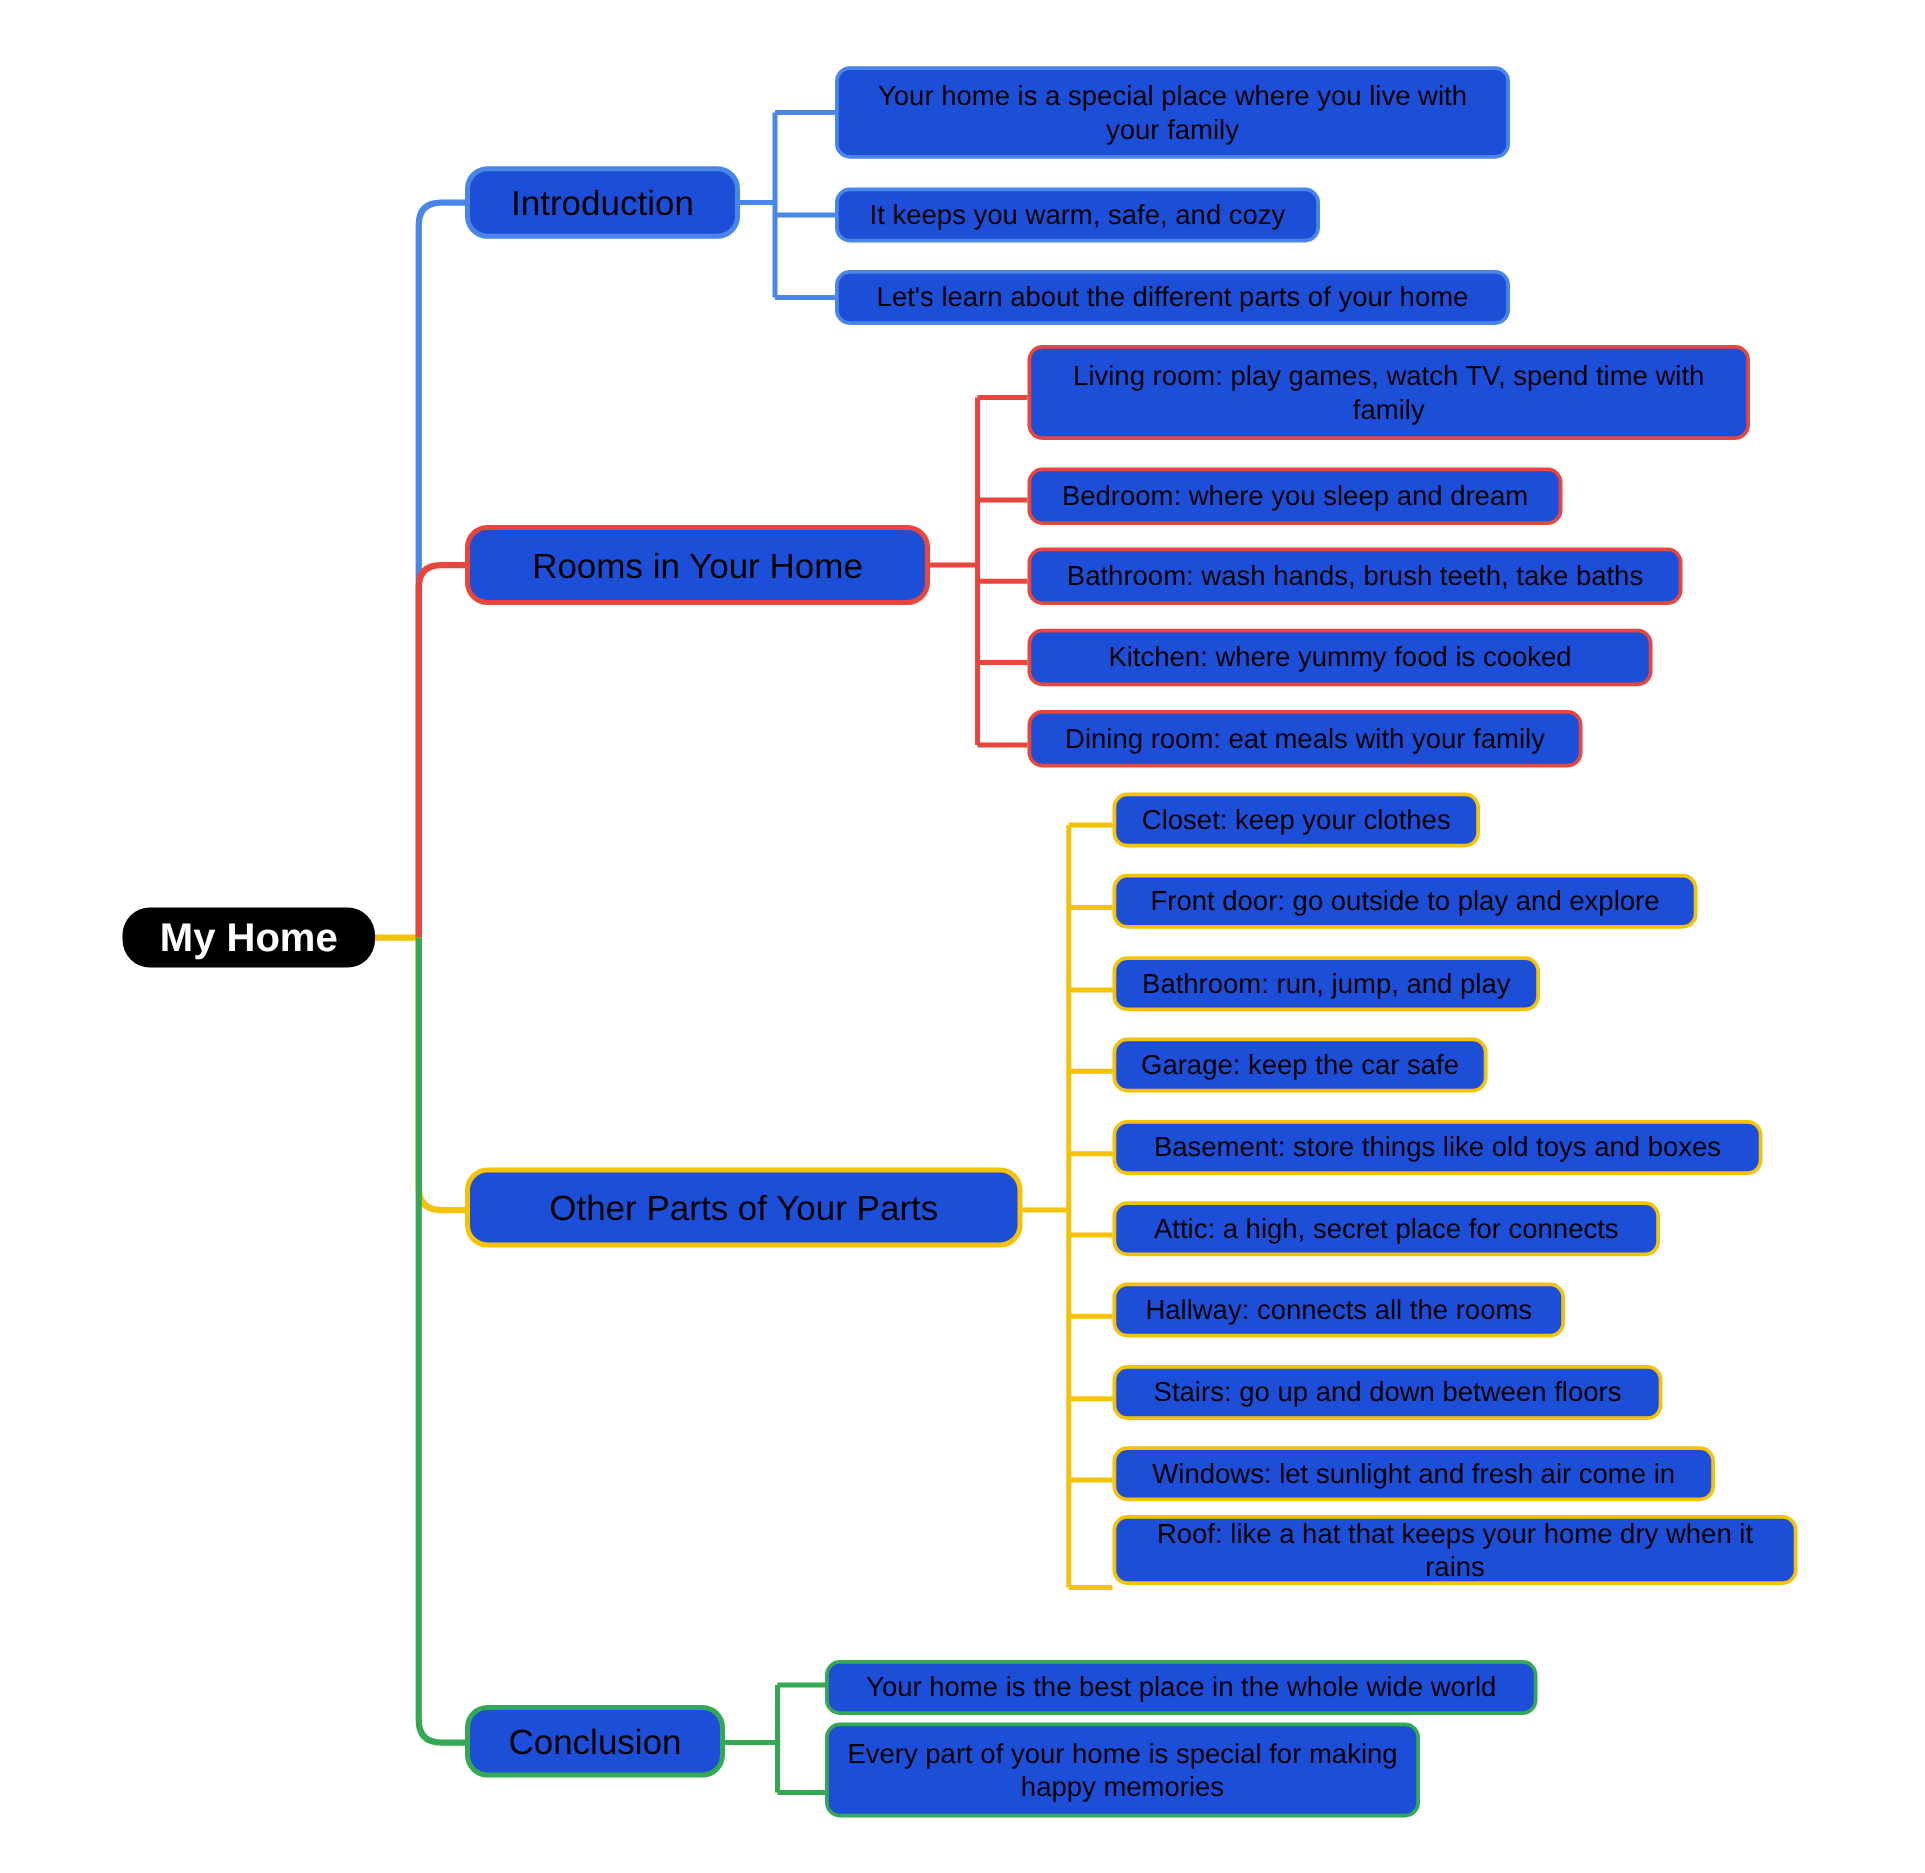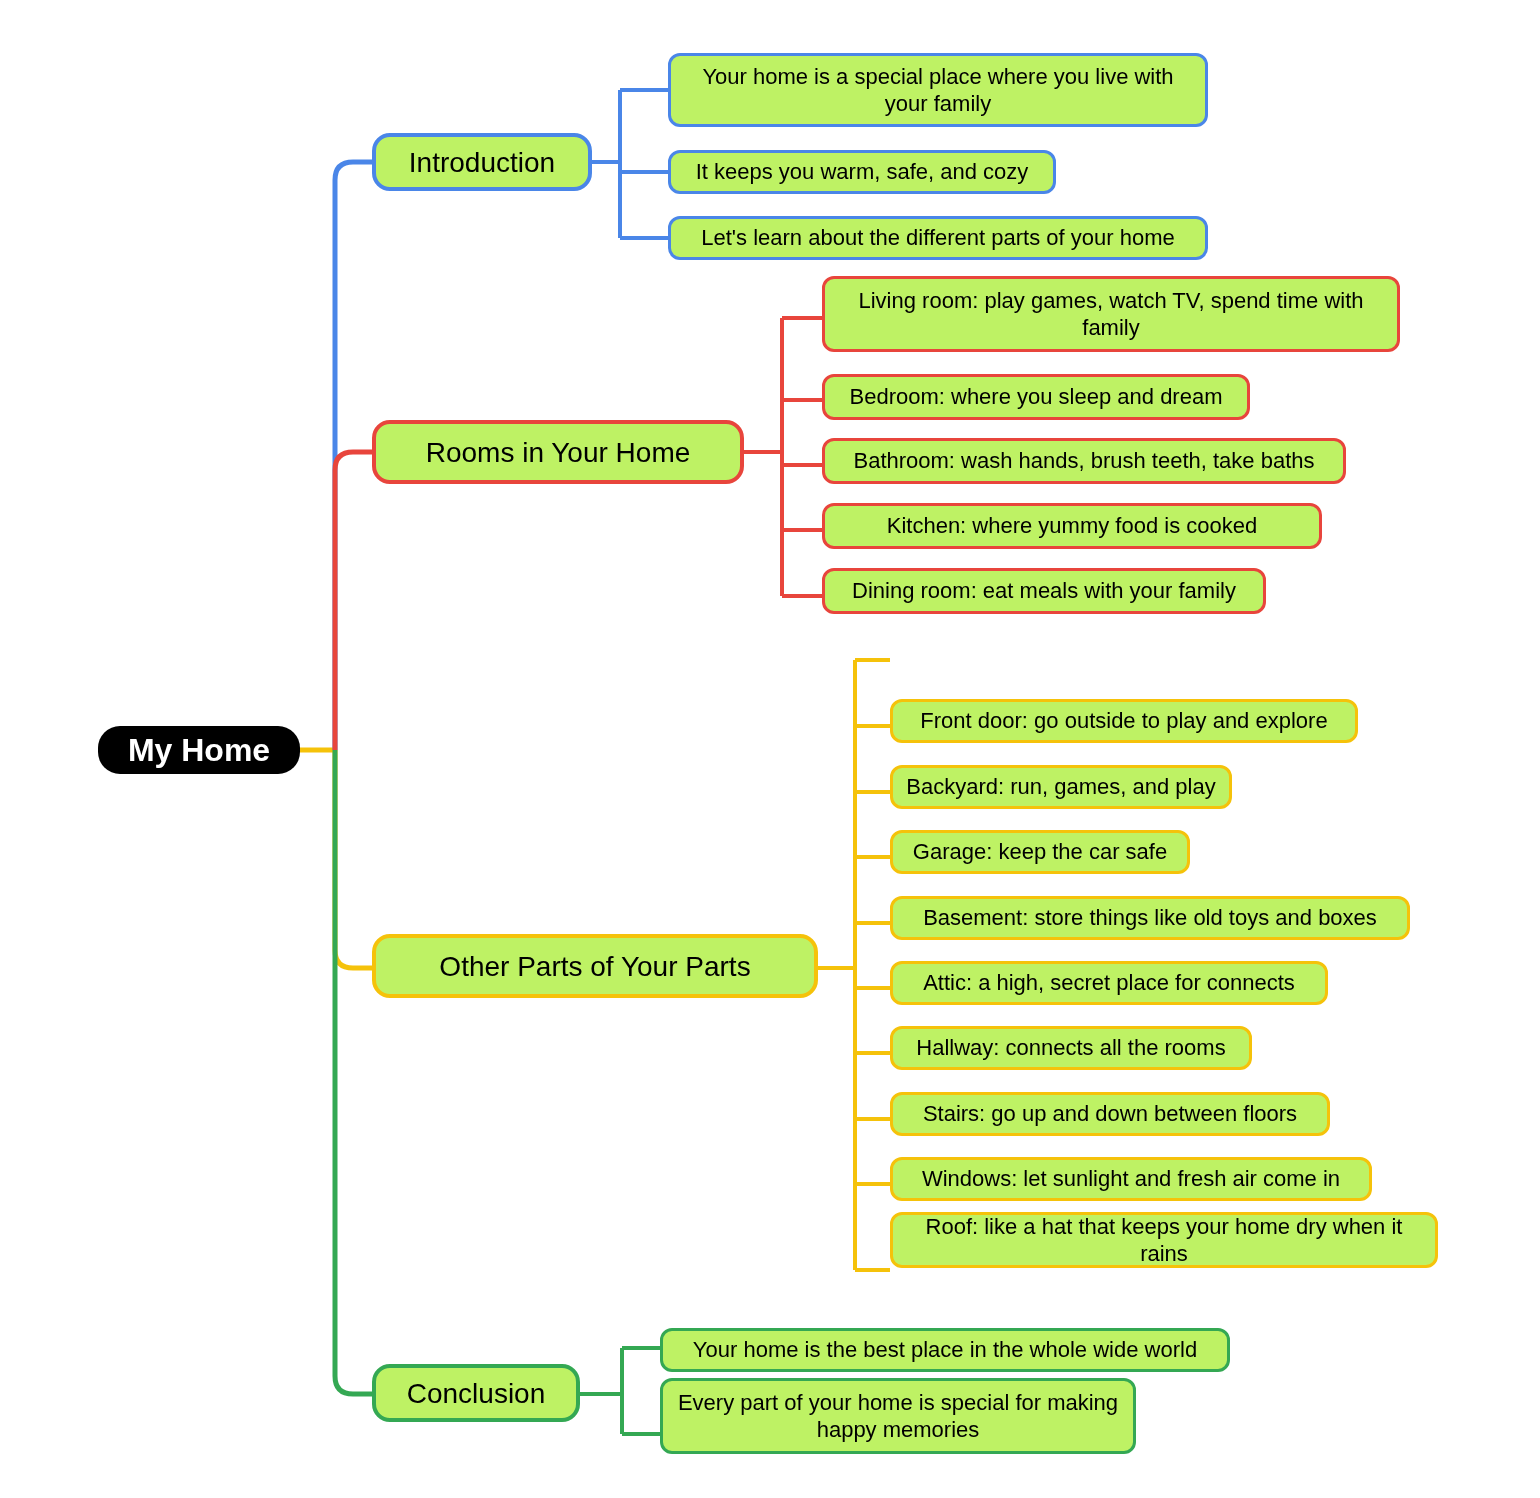--- a/index.html
+++ b/index.html
@@ -26,21 +26,21 @@
     pointer-events: none;
   }
   .node {
     position: absolute;
     box-sizing: border-box;
     display: flex;
     align-items: center;
     justify-content: center;
     text-align: center;
     border-radius: 14px;
-    background: #bef264;
+    background: #1d4ed8;
     border: 3px solid #888;
     padding: 4px 12px;
     line-height: 1.25;
     color: #000000;
   }
   .root-node {
     background: #000000;
     color: #ffffff;
     border: none;
     border-radius: 22px;
@@ -140,22 +140,23 @@
   <div class="node branch-node b-red" style="left:372px; top:420px; width:372px; height:64px;">Rooms in Your Home</div>
 
   <div class="node leaf-node b-red" style="left:822px; top:276px; width:578px; height:76px;">Living room: play games, watch TV, spend time with family</div>
   <div class="node leaf-node b-red" style="left:822px; top:374px; width:428px; height:46px;">Bedroom: where you sleep and dream</div>
   <div class="node leaf-node b-red" style="left:822px; top:438px; width:524px; height:46px;">Bathroom: wash hands, brush teeth, take baths</div>
   <div class="node leaf-node b-red" style="left:822px; top:503px; width:500px; height:46px;">Kitchen: where yummy food is cooked</div>
   <div class="node leaf-node b-red" style="left:822px; top:568px; width:444px; height:46px;">Dining room: eat meals with your family</div>
 
   <div class="node branch-node b-yellow" style="left:372px; top:934px; width:446px; height:64px;">Other Parts of Your Parts</div>
 
+  <div class="node leaf-node b-yellow" style="left:890px; top:634px; width:294px; height:44px;">Closet: keep your clothes</div>
   <div class="node leaf-node b-yellow" style="left:890px; top:699px; width:468px; height:44px;">Front door: go outside to play and explore</div>
-  <div class="node leaf-node b-yellow" style="left:890px; top:765px; width:342px; height:44px;">Backyard: run, games, and play</div>
+  <div class="node leaf-node b-yellow" style="left:890px; top:765px; width:342px; height:44px;">Bathroom: run, jump, and play</div>
   <div class="node leaf-node b-yellow" style="left:890px; top:830px; width:300px; height:44px;">Garage: keep the car safe</div>
   <div class="node leaf-node b-yellow" style="left:890px; top:896px; width:520px; height:44px;">Basement: store things like old toys and boxes</div>
   <div class="node leaf-node b-yellow" style="left:890px; top:961px; width:438px; height:44px;">Attic: a high, secret place for connects</div>
   <div class="node leaf-node b-yellow" style="left:890px; top:1026px; width:362px; height:44px;">Hallway: connects all the rooms</div>
   <div class="node leaf-node b-yellow" style="left:890px; top:1092px; width:440px; height:44px;">Stairs: go up and down between floors</div>
   <div class="node leaf-node b-yellow" style="left:890px; top:1157px; width:482px; height:44px;">Windows: let sunlight and fresh air come in</div>
   <div class="node leaf-node b-yellow" style="left:890px; top:1212px; width:548px; height:56px;">Roof: like a hat that keeps your home dry when it rains</div>
 
   <div class="node branch-node b-green" style="left:372px; top:1364px; width:208px; height:58px;">Conclusion</div>
 

